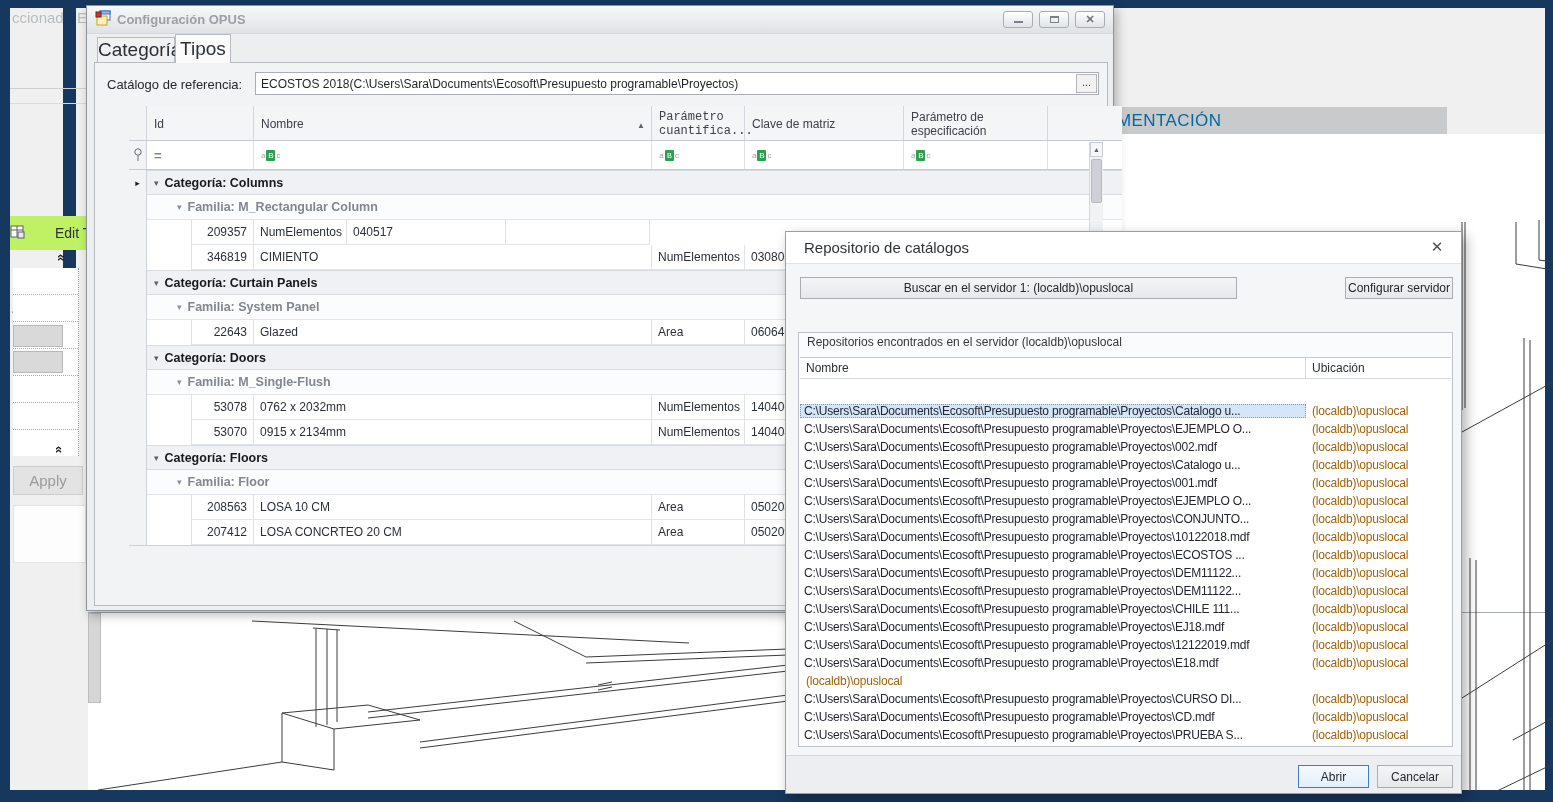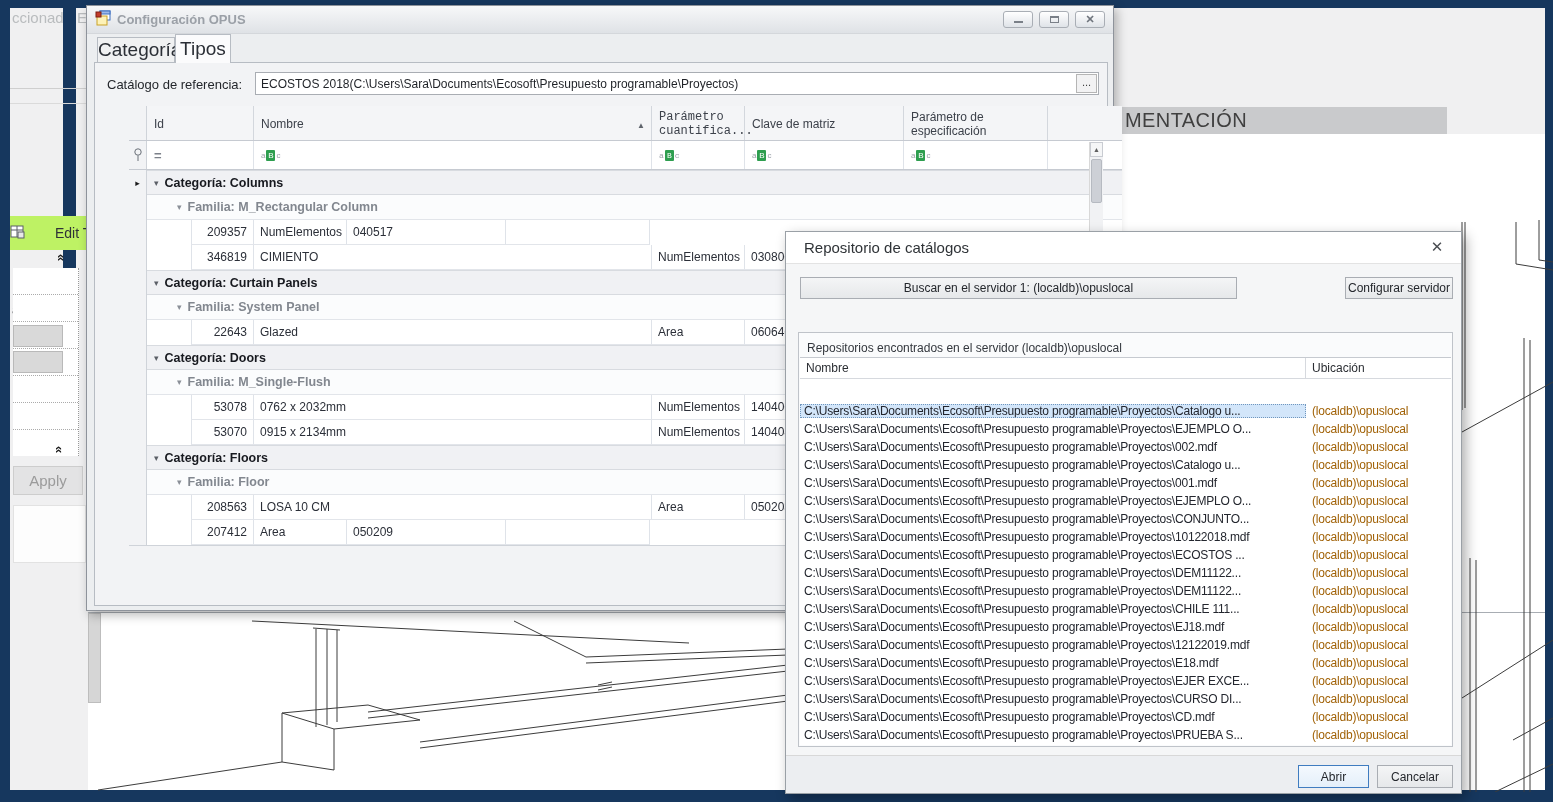--- a/index.html
+++ b/index.html
@@ -30,21 +30,21 @@
   .chev-top { left:58px; top:250px; }
   .chev-bottom { left:56px; top:442px; }
 
   .apply-btn { left:13px; top:466px; width:70px; height:29px; background:#e3e3e4;
                border:1px solid #cdcdcd; color:#9b9b9b; font-size:15px;
                display:flex; align-items:center; justify-content:center; }
   .pal2 { left:13px; top:505px; width:73px; height:58px; background:#fdfdfd; border:1px solid #e2e2e2; }
 
   .right-bar { left:1117px; top:107px; width:330px; height:27px; background:#c9cacc;
                display:flex; align-items:center; }
-  .right-bar-text { font-size:20px; color:#404040; margin-left:8px; letter-spacing:.4px; }
+  .right-bar-text { font-size:17px; color:#0369a1; margin-left:0; letter-spacing:.4px; }
   .canvas-right { left:1114px; top:134px; width:431px; height:656px; background:#ffffff; }
   .canvas-bottom { left:88px; top:612px; width:1457px; height:178px; background:#ffffff;
                    border-top:1px solid #a8adb3; }
   .canvas-scroll { left:88px; top:613px; width:13px; height:90px; background:#d6d6d6; border:1px solid #bdbdbd; }
   .wf { stroke:#3c3c3c; stroke-width:1; fill:none; }
 
   
   .opus { left:86px; top:5px; width:1028px; height:606px; background:#eceef0;
           border:1px solid #8e939b; box-shadow:3px 4px 10px rgba(0,0,0,.28); }
   .opus-titlebar { left:0; top:0; width:100%; height:28px;
@@ -137,21 +137,21 @@
   .repo-close { position:absolute; right:14px; top:6px; font-size:15px; color:#4a4d52;
                 width:20px; text-align:center; }
   .btn { border:1px solid #a9adb3; background:linear-gradient(#f4f5f6,#e6e8ea);
          font-size:12px; color:#24272c; display:flex; align-items:center; justify-content:center;
          overflow:hidden; white-space:nowrap; font-family:"Liberation Sans", sans-serif; }
   .repo-search { left:14px; top:45px; width:437px; height:22px; }
   .repo-config { left:559px; top:45px; width:108px; height:22px; }
 
   .repo-group { left:12px; top:100px; width:655px; height:415px; background:#fafbfc;
                 border:1px solid #bfc3c9; }
-  .repo-group-title { left:8px; top:8px; font-size:12px; color:#33373d; }
+  .repo-group-title { left:8px; top:2px; font-size:12px; color:#33373d; }
   .repo-list { left:1px; top:24px; width:651px; height:388px; background:#ffffff;
                border-top:1px solid #c6cad0; overflow:hidden; }
   .repo-head { height:21px; border-bottom:1px solid #d6d9de; display:flex; }
   .rh-name { width:506px; border-right:1px solid #d6d9de; font-size:12px; color:#2b2e33;
              padding-left:6px; line-height:20px; }
   .rh-loc { flex:1; font-size:12px; color:#2b2e33; padding-left:6px; line-height:20px; }
   .repo-blank { height:23px; border-right:none; }
   .repo-row { height:18px; display:flex; align-items:center; }
   .rr-name { width:506px; font-size:12px; color:#23262e; padding-left:4px; white-space:nowrap;
              overflow:hidden; letter-spacing:-0.2px; }
@@ -462,20 +462,21 @@
     <div class="g-cell g-nombre">LOSA 10 CM</div>
     <div class="g-cell g-param">Area</div>
     <div class="g-cell g-clave">050203</div>
     <div class="g-cell g-espec"></div>
     <div class="g-fill"></div>
   </div>
             <div class="grow g-data-row">
     <div class="g-ind"></div>
     <div class="g-gap"></div>
     <div class="g-cell g-id">207412</div>
+    <div class="g-cell g-nombre">LOSA CONCRTEO 20 CM</div>
     <div class="g-cell g-param">Area</div>
     <div class="g-cell g-clave">050209</div>
     <div class="g-cell g-espec"></div>
     <div class="g-fill"></div>
   </div>
           </div>
       </div>
 
       <div class="abs vscroll">
         <div class="abs vs-up">▲</div>
@@ -555,21 +556,20 @@
   </div>
             <div class="repo-row">
     <div class="rr-name">C:\Users\Sara\Documents\Ecosoft\Presupuesto programable\Proyectos\12122019.mdf</div>
     <div class="rr-loc">(localdb)\opuslocal</div>
   </div>
             <div class="repo-row">
     <div class="rr-name">C:\Users\Sara\Documents\Ecosoft\Presupuesto programable\Proyectos\E18.mdf</div>
     <div class="rr-loc">(localdb)\opuslocal</div>
   </div>
             <div class="repo-row">
-    <div class="rr-name">C:\Users\Sara\Documents\Ecosoft\Presupuesto programable\Proyectos\EJER EXCE...</div>
     <div class="rr-loc">(localdb)\opuslocal</div>
   </div>
             <div class="repo-row">
     <div class="rr-name">C:\Users\Sara\Documents\Ecosoft\Presupuesto programable\Proyectos\CURSO DI...</div>
     <div class="rr-loc">(localdb)\opuslocal</div>
   </div>
             <div class="repo-row">
     <div class="rr-name">C:\Users\Sara\Documents\Ecosoft\Presupuesto programable\Proyectos\CD.mdf</div>
     <div class="rr-loc">(localdb)\opuslocal</div>
   </div>

